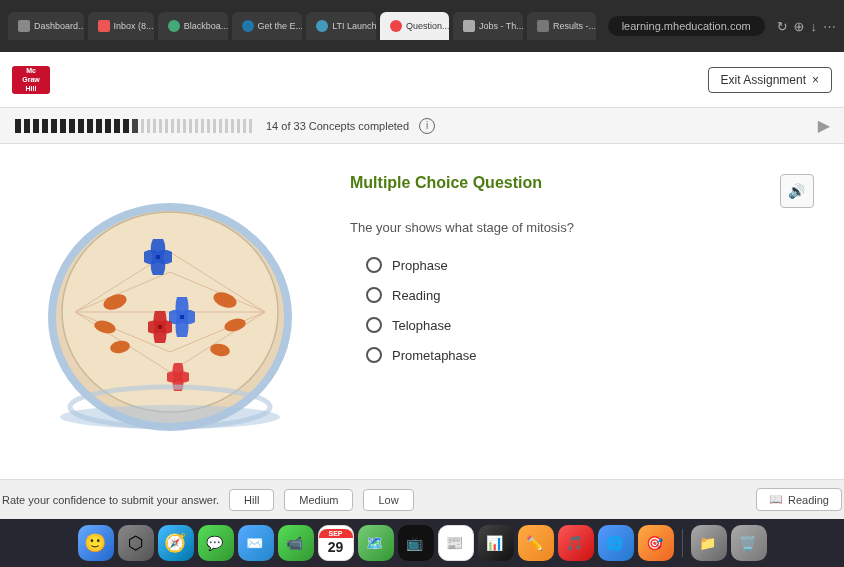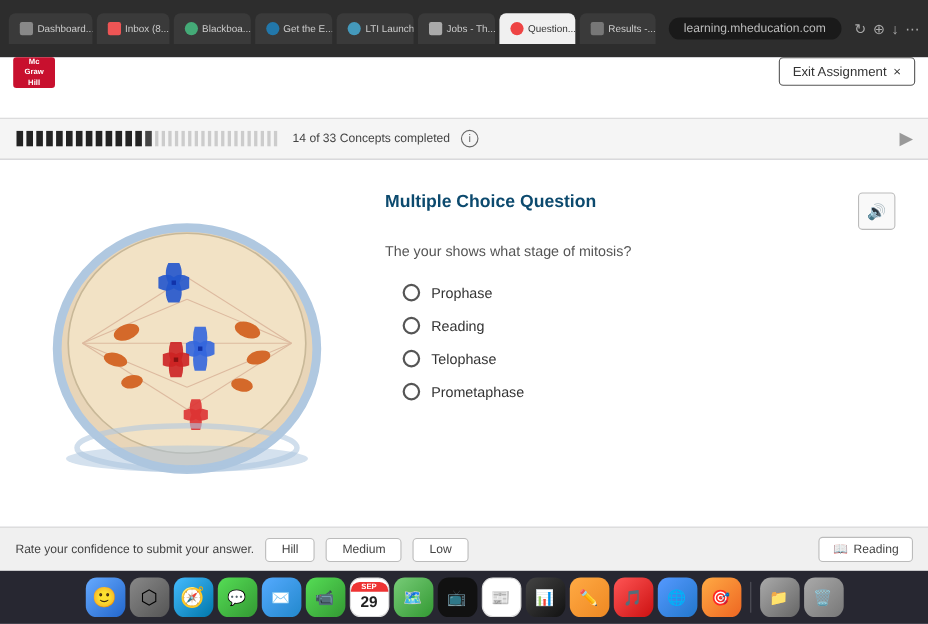--- a/index.html
+++ b/index.html
@@ -64,21 +64,21 @@
       margin-left: auto;
       color: #aaa;
       font-size: 13px;
     }
 
     
     .mh-header {
       background: #fff;
       height: 56px;
       display: flex;
-      align-items: flex-start;
+      align-items: center;
       padding: 0 12px;
       border-bottom: 1px solid #ddd;
       flex-shrink: 0;
       position: relative;
     }
     .mh-logo {
       width: 38px;
       height: 28px;
       background: #c8102e;
       border-radius: 3px;
@@ -192,21 +192,21 @@
     }
     .question-header {
       display: flex;
       align-items: flex-start;
       justify-content: space-between;
       margin-bottom: 12px;
     }
     .question-title {
       font-size: 16px;
       font-weight: 600;
-      color: #0c4a6e;
+      color: #4d7c0f;
     }
     .audio-btn {
       width: 34px;
       height: 34px;
       border: 1.5px solid #bbb;
       border-radius: 4px;
       background: #f9f9f9;
       display: flex;
       align-items: center;
       justify-content: center;
@@ -243,21 +243,21 @@
       font-size: 13px;
       color: #333;
     }
 
     
     .bottom-bar {
       background: #f0f0f0;
       height: 40px;
       display: flex;
       align-items: center;
-      padding: 0 14px;
+      padding: 0 2px;
       border-top: 1px solid #ddd;
       gap: 10px;
       flex-shrink: 0;
     }
     .confidence-label {
       font-size: 11px;
       color: #444;
     }
     .confidence-btn {
       background: #fff;
@@ -335,27 +335,27 @@
     <span style="font-size:9px">Blackboa...</span>
   </div>
   <div class="browser-tab">
     <div class="tab-favicon" style="background:#27a; border-radius:50%"></div>
     <span style="font-size:9px">Get the E...</span>
   </div>
   <div class="browser-tab">
     <div class="tab-favicon" style="background:#49b; border-radius:50%"></div>
     <span style="font-size:9px">LTI Launch</span>
   </div>
-  <div class="browser-tab">
-    <div class="tab-favicon" style="background:#aaa"></div>
-    <span style="font-size:9px">Jobs - Th...</span>
-  </div>
   <div class="browser-tab active">
     <div class="tab-favicon" style="background:#e44; border-radius:50%"></div>
     <span style="font-size:9px">Question...</span>
+  </div>
+  <div class="browser-tab">
+    <div class="tab-favicon" style="background:#aaa"></div>
+    <span style="font-size:9px">Jobs - Th...</span>
   </div>
   <div class="browser-tab">
     <div class="tab-favicon" style="background:#777"></div>
     <span style="font-size:9px">Results -...</span>
   </div>
   <div class="address-bar">learning.mheducation.com</div>
   <div class="browser-controls">
     <span>↻</span>
       <span>⊕</span>
       <span>↓</span>

